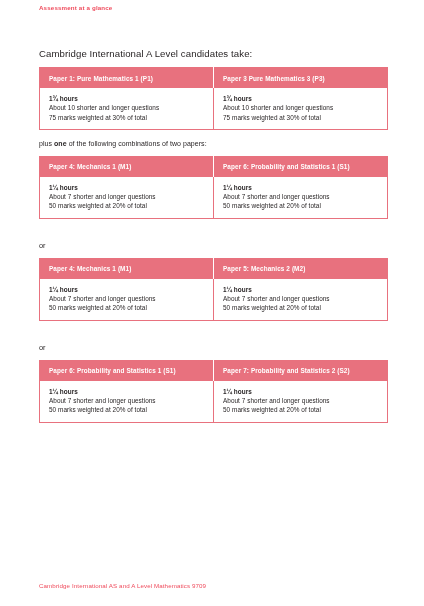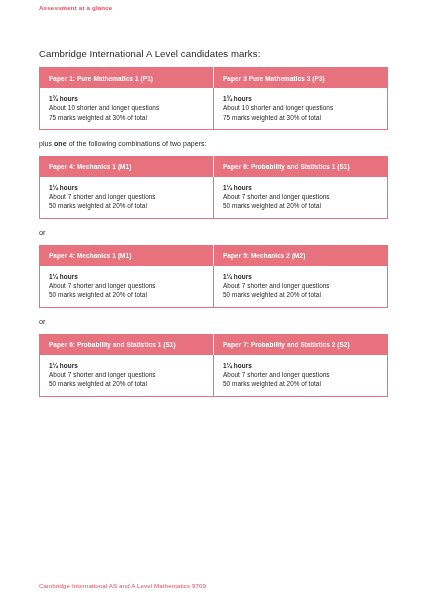--- a/index.html
+++ b/index.html
@@ -71,21 +71,21 @@
     margin: 9px 0 8px 0;
     line-height: 9px;
     letter-spacing: 0.05px;
   }
   .lead b { font-weight: 700; }
 
   .orline {
     font-size: 7.4px;
     color: #231f20;
     font-weight: 400;
-    margin: 9px 0 8px 0;
+    margin: 22px 0 8px 0;
     line-height: 9px;
   }
 
   
   .paper-table {
     width: 349px;
     border: 1px solid #e8717e;
     border-collapse: collapse;
     table-layout: fixed;
     background: #ffffff;
@@ -132,21 +132,21 @@
 </style>
 </head>
 <body>
 
 <div class="page">
 
   <div class="running-header">Assessment at a glance</div>
 
   <div class="content">
 
-    <p class="intro">Cambridge International A Level candidates marks:</p>
+    <p class="intro">Cambridge International A Level candidates take:</p>
 
     <div class="table-block">
       <table class="paper-table">
         <tbody>
           <tr class="head-row">
             <th>Paper 1: Pure Mathematics 1 (P1)</th>
             <th>Paper 3 Pure Mathematics 3 (P3)</th>
           </tr>
           <tr class="body-row">
             <td>

